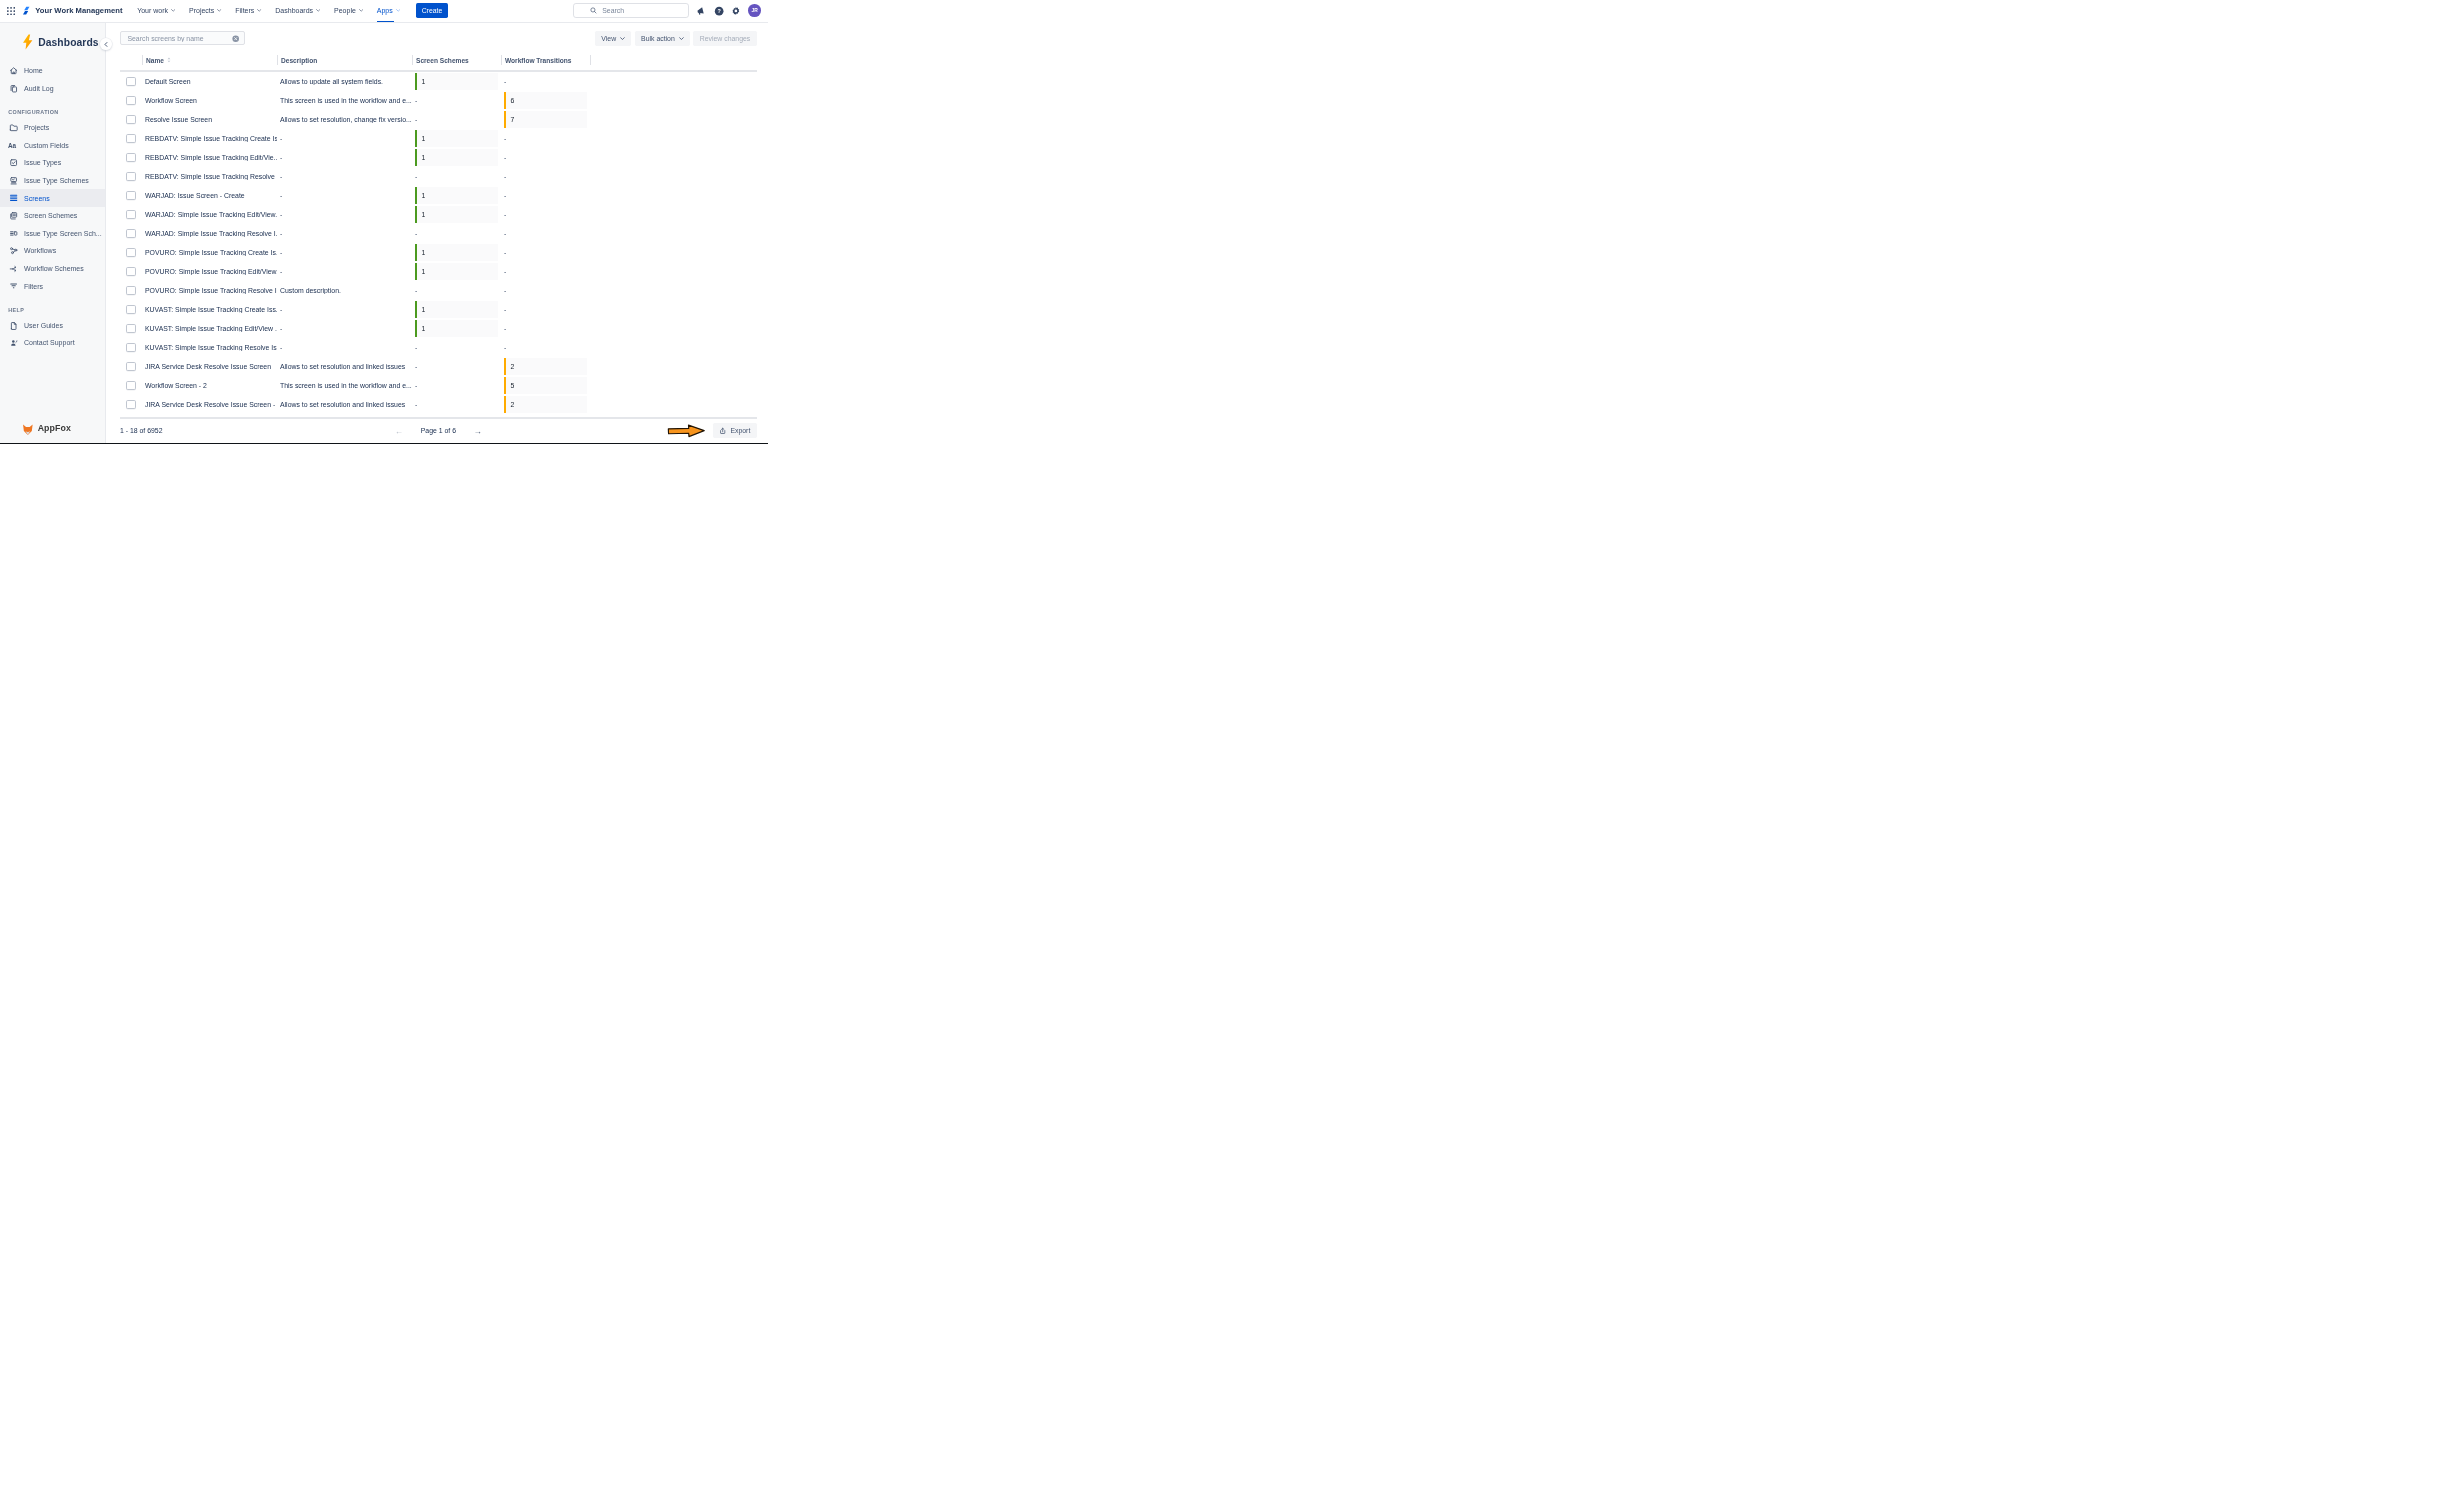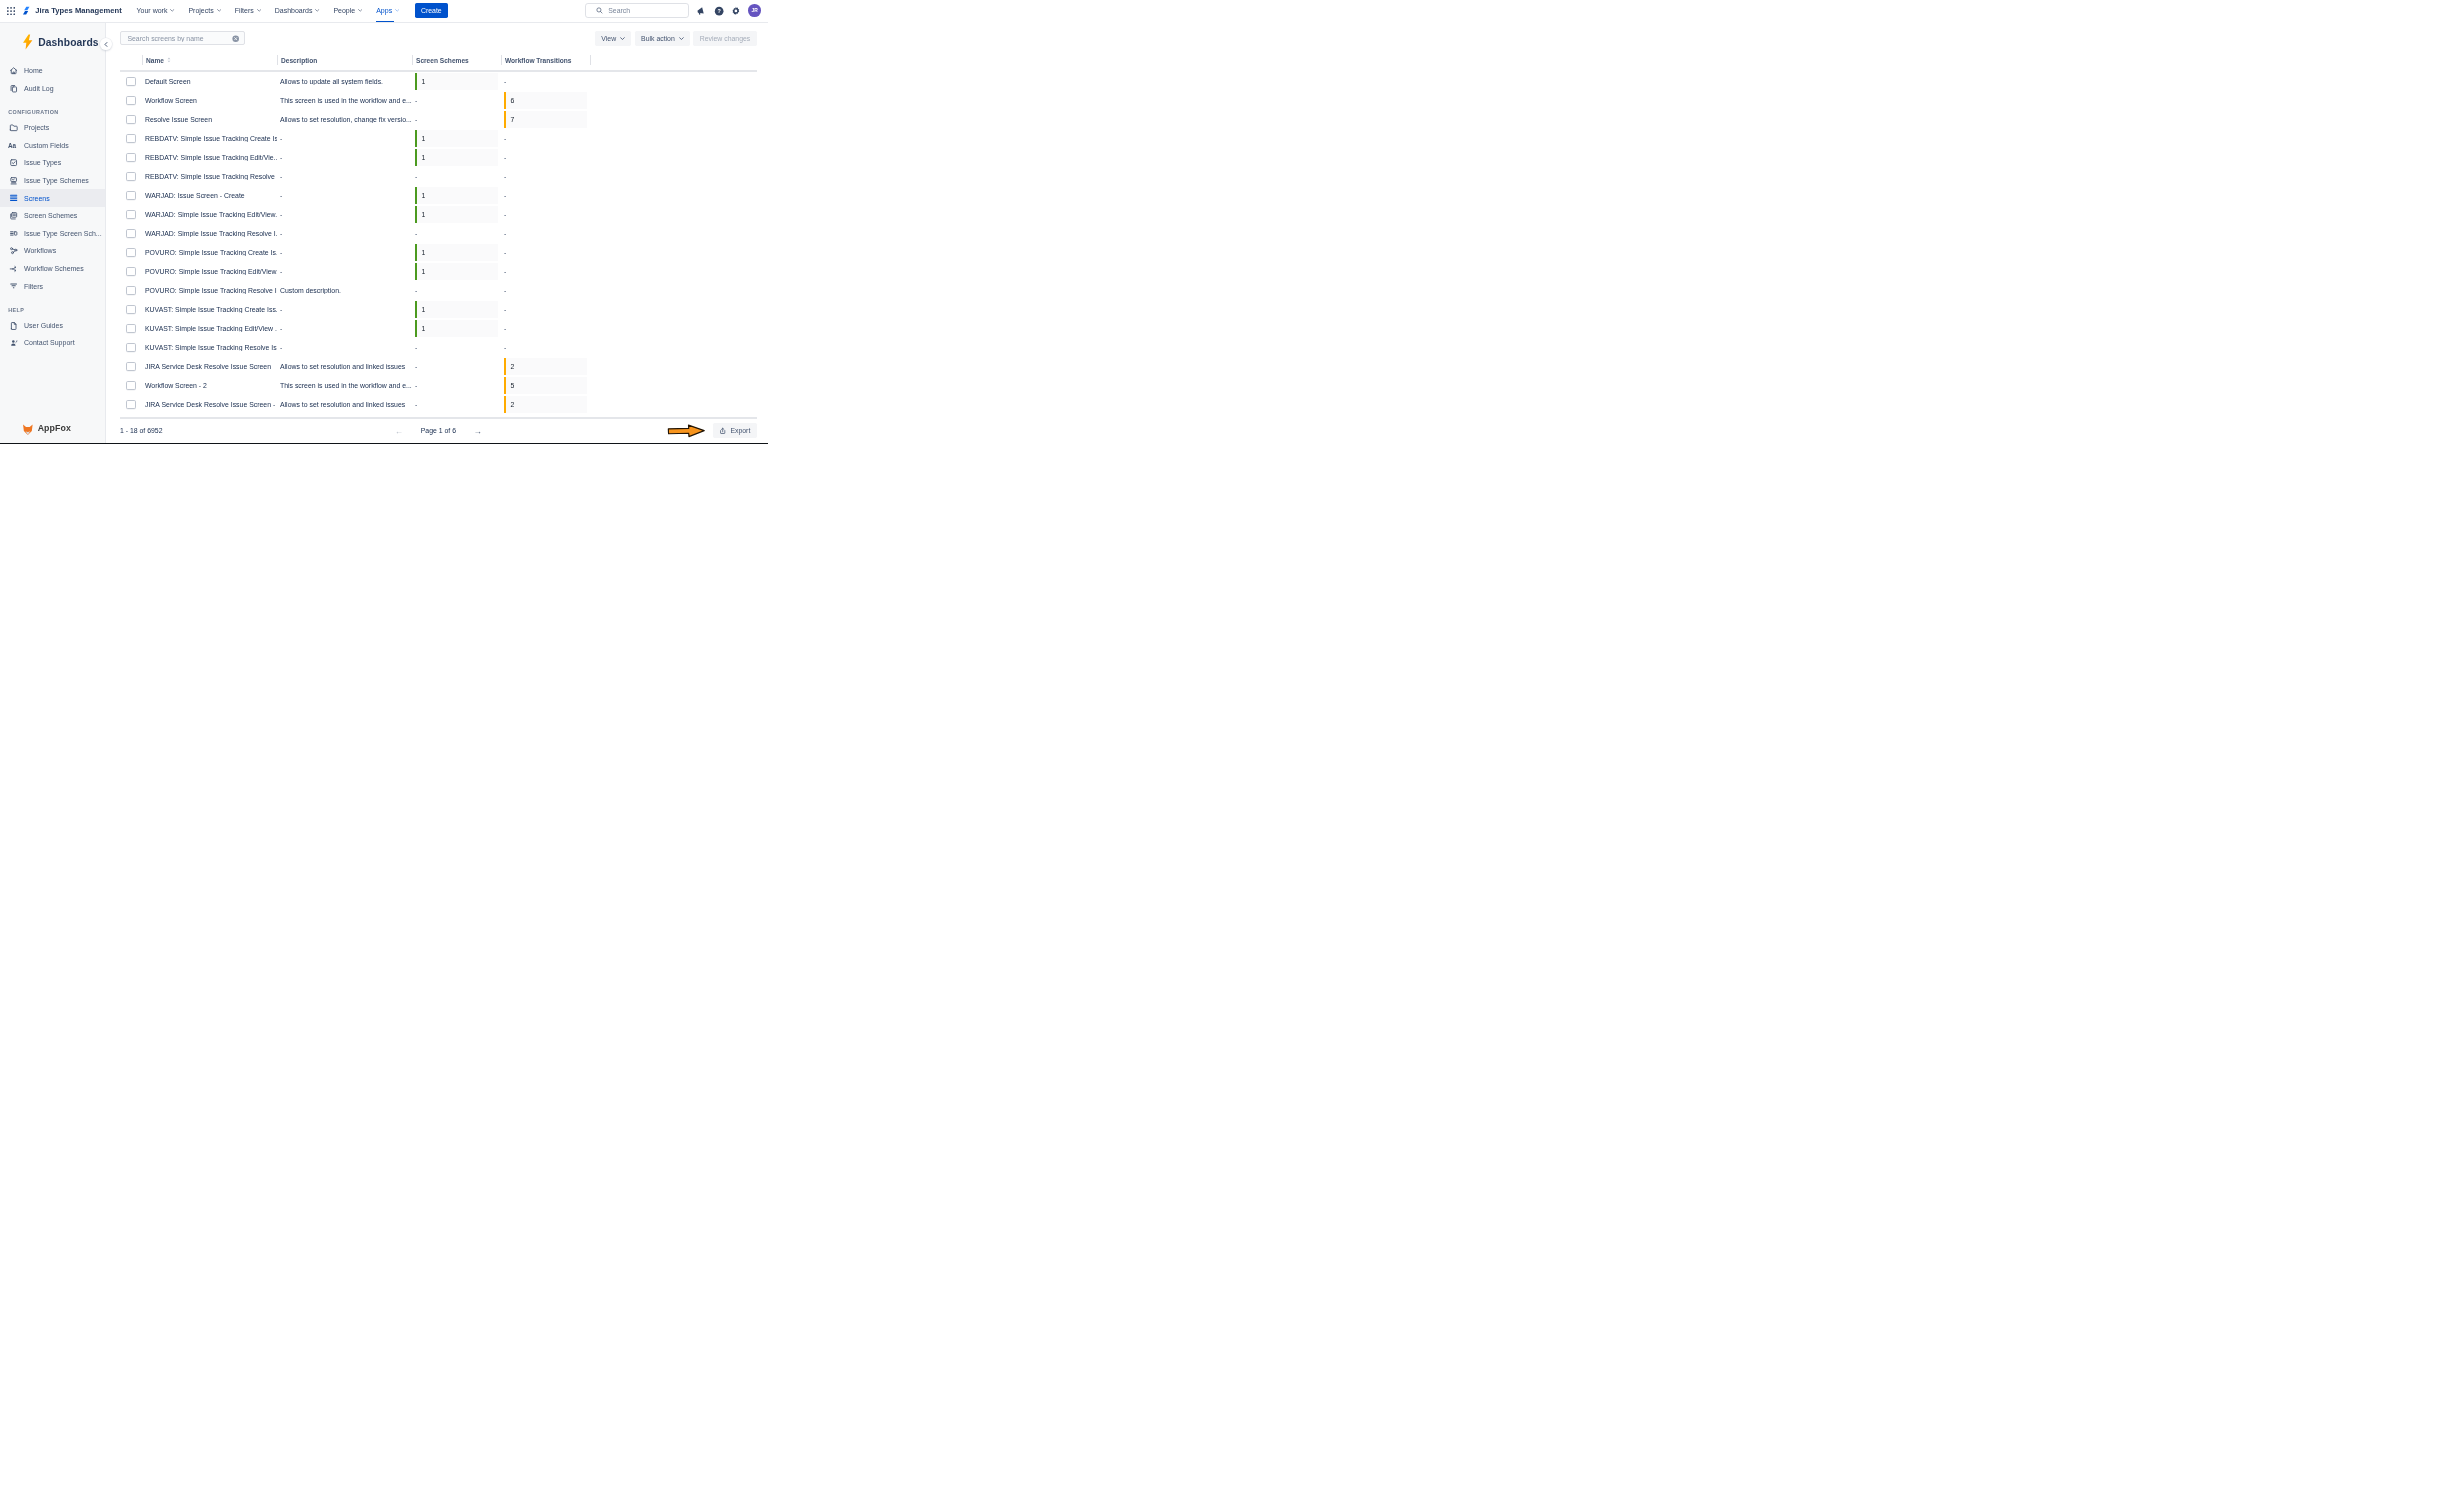--- a/index.html
+++ b/index.html
@@ -15,21 +15,21 @@
   .product-title{font-size:7.6px;font-weight:700;color:#253858;letter-spacing:0.05px;margin-right:9.8px;white-space:nowrap}
   .nav-menus{display:flex;align-items:center;gap:13.7px}
   .nav-menu{height:22.5px;display:flex;align-items:center;gap:2.9px;position:relative;
             font-size:7px;font-weight:500;color:#344563;cursor:pointer;white-space:nowrap}
   .nav-menu.active{color:var(--blue,#0052CC)}
   .nav-menu.active::after{content:"";position:absolute;left:0;right:5.9px;bottom:0;height:1.5px;background:var(--blue,#0052CC)}
   .create-btn{margin-left:10.8px;height:14.7px;background:var(--blue,#0052CC);color:#fff;border:none;border-radius:1.7px;
               font-size:6.9px;font-weight:500;padding:0 5.9px;font-family:inherit;cursor:pointer}
   .nav-right{margin-left:auto;display:flex;align-items:center;gap:7.4px}
   .nav-search{width:82px;height:12.7px;border:1px solid #DFE1E6;border-radius:2.9px;background:#fff;
-              display:flex;align-items:center;gap:3.4px;padding:0 10px}
+              display:flex;align-items:center;gap:3.4px;padding:0 16px}
   .nav-search input{border:none;outline:none;background:transparent;flex:1;min-width:0;font-family:inherit;font-size:6.9px;color:#172B4D}
   .nav-search input::placeholder{color:#7A869A}
   .avatar{width:12.7px;height:12.7px;border-radius:50%;background:var(--purple,#6554C0);color:#fff;
           display:flex;align-items:center;justify-content:center;font-size:4.9px;font-weight:700;letter-spacing:0.2px;cursor:pointer}
 
   
   .sidebar{position:absolute;top:22.5px;left:0;width:106px;bottom:1px;background:#F7F8F9;border-right:0.5px solid #E8EAEE;box-sizing:border-box}
   .side-logo{display:flex;align-items:center;gap:4.4px;padding:11.8px 0 0 20.6px}
   .side-logo .app-name{font-size:10.3px;font-weight:700;color:#253858;letter-spacing:0.1px}
   .side-nav{margin-top:11.8px}
@@ -113,21 +113,21 @@
               <rect x="13.2" y="13.2" width="3.4" height="3.4" rx="0.9"></rect>
           </g>
         </svg>
       </span>
       <span>
         <svg width="9.3" height="9.3" viewBox="0 0 20 20">
           <path d="M11.4 1.6h6.8l-4.5 7.6H6.9Z" fill="#2684FF"></path>
           <path d="M8.7 10.8h6.8L11 18.4H4.2Z" fill="#0052CC"></path>
         </svg>
       </span>
-      <span class="product-title">Jira Types Management</span>
+      <span class="product-title">Your Work Management</span>
       <nav class="nav-menus" id="nav-menus">
           <div class="nav-menu">
             <span>Your work</span>
             <svg width="4.4" height="2.9" viewBox="0 0 9 6">
               <path d="M1 1.1 4.5 4.6 8 1.1" stroke="#6B778C" stroke-width="1.6" fill="none" stroke-linecap="round" stroke-linejoin="round"></path>
             </svg>
           </div>
           <div class="nav-menu">
             <span>Projects</span>
             <svg width="4.4" height="2.9" viewBox="0 0 9 6">

